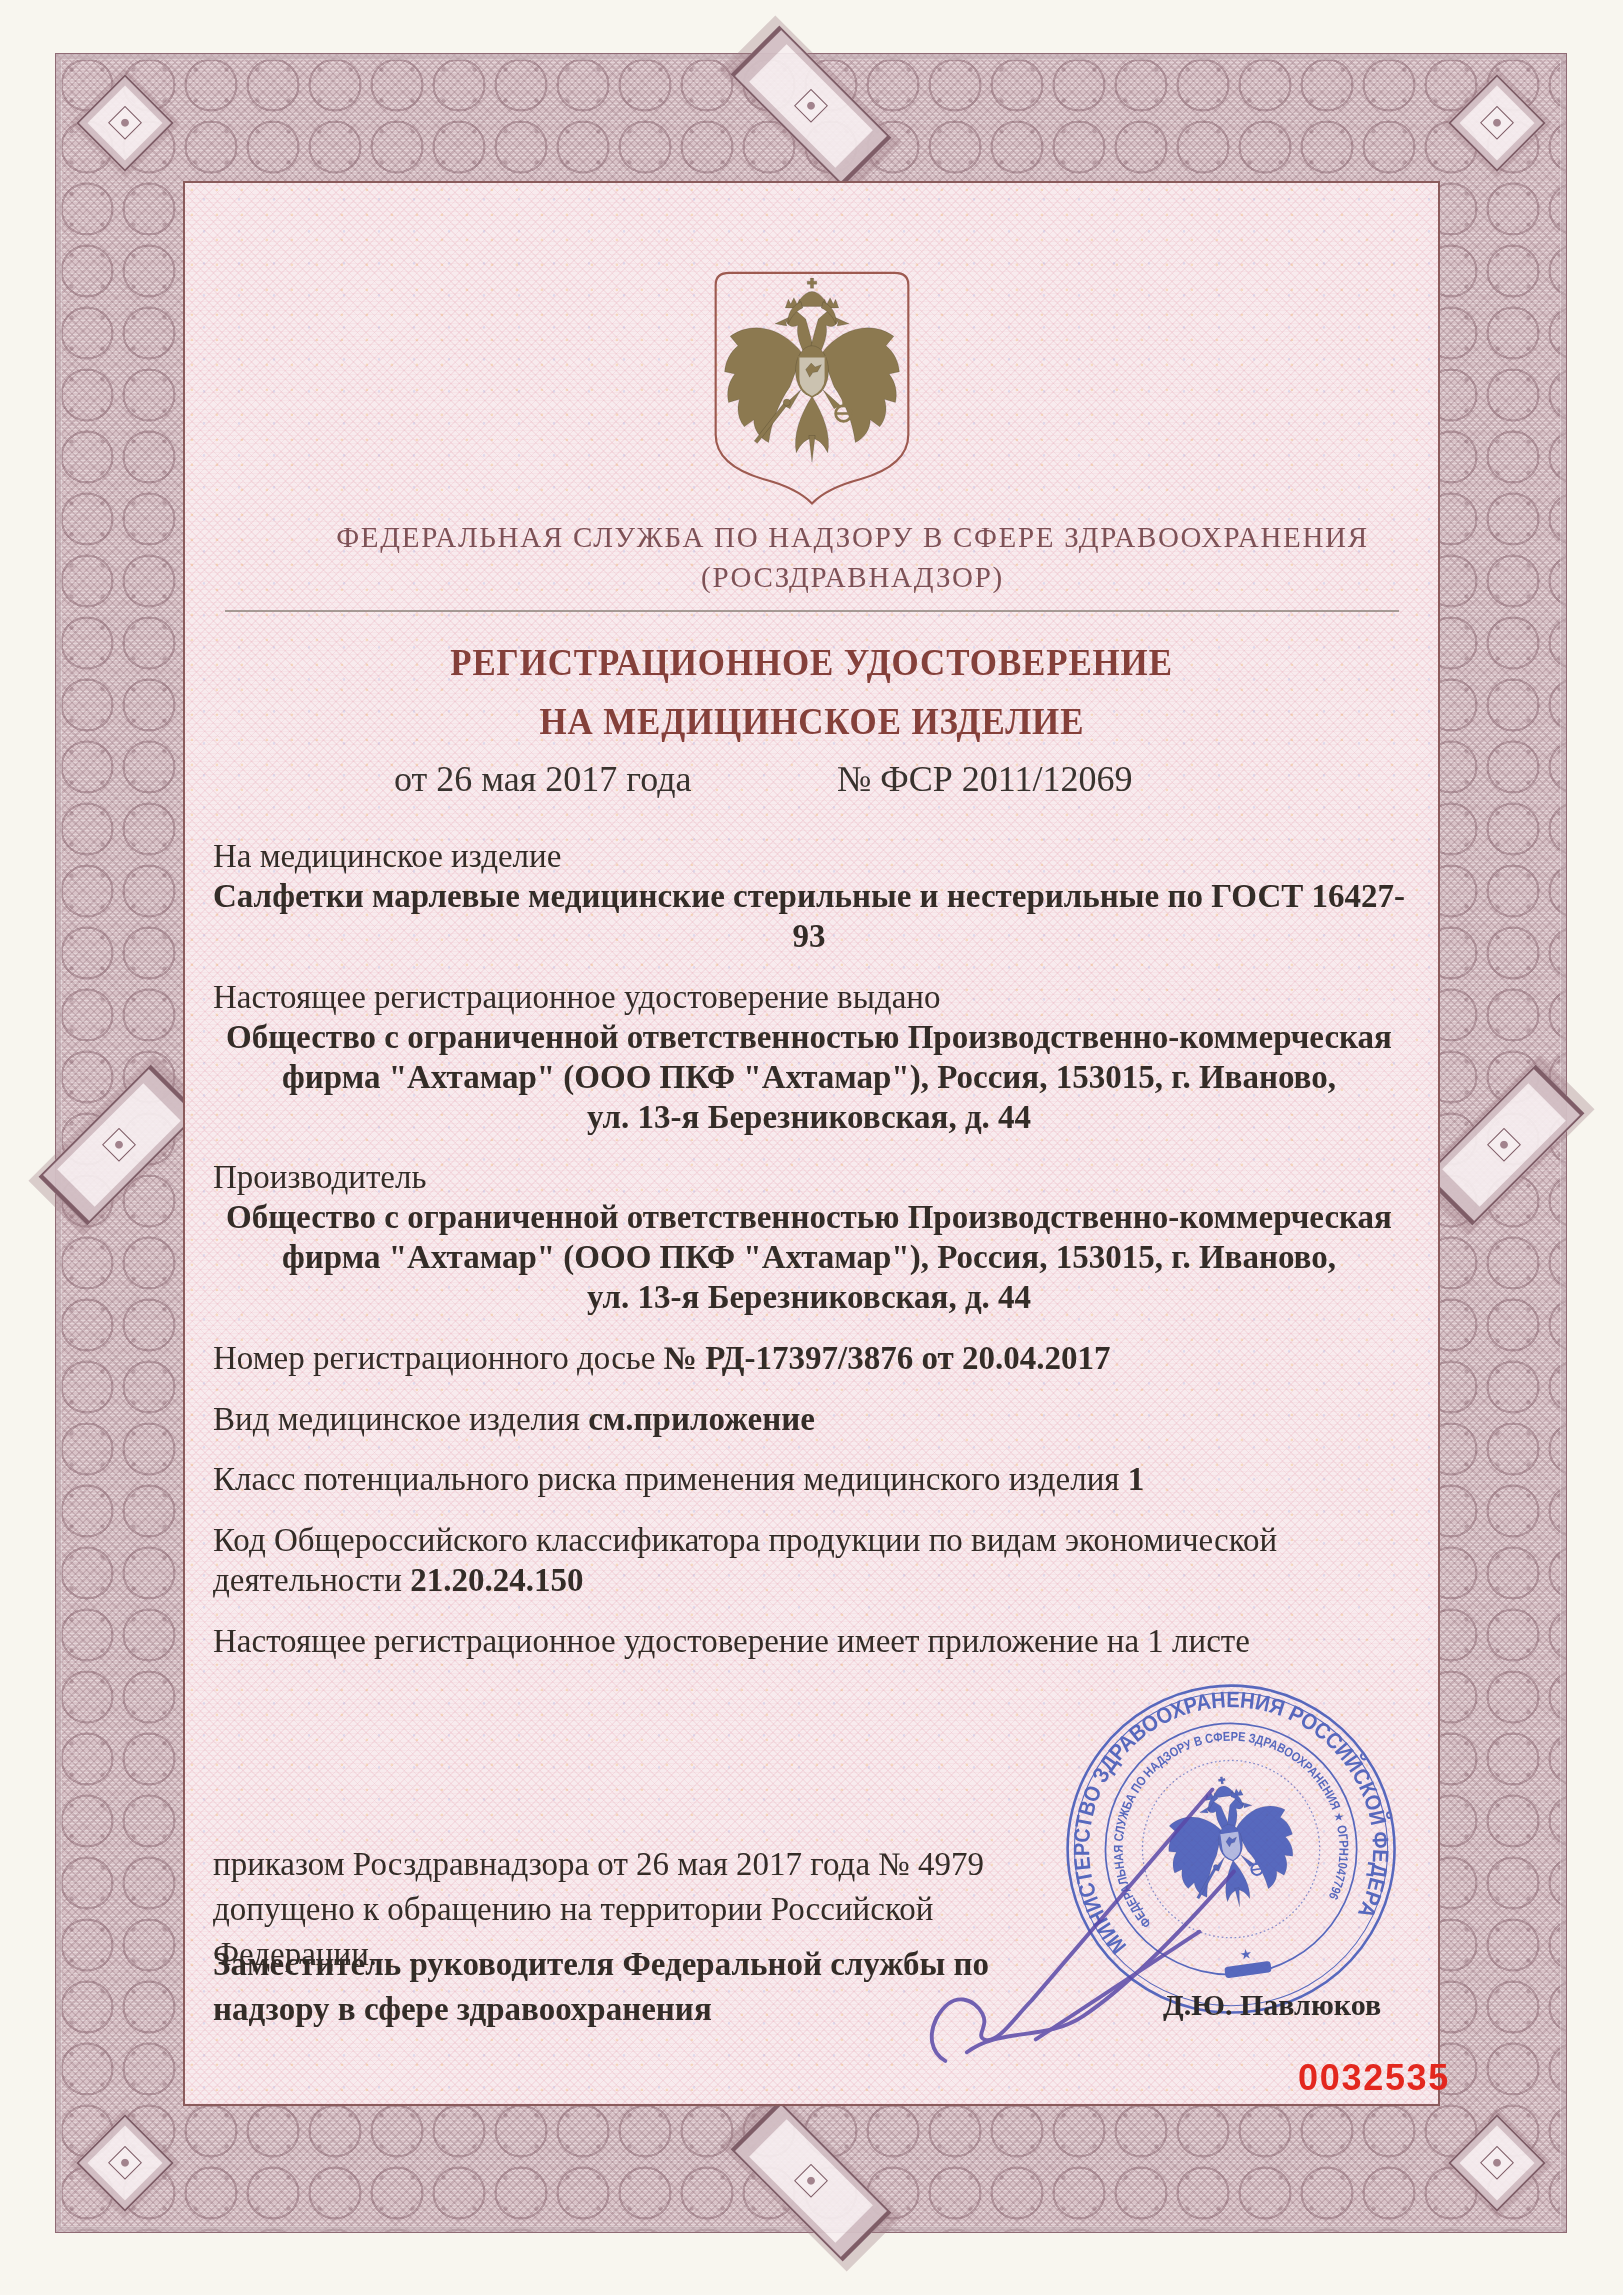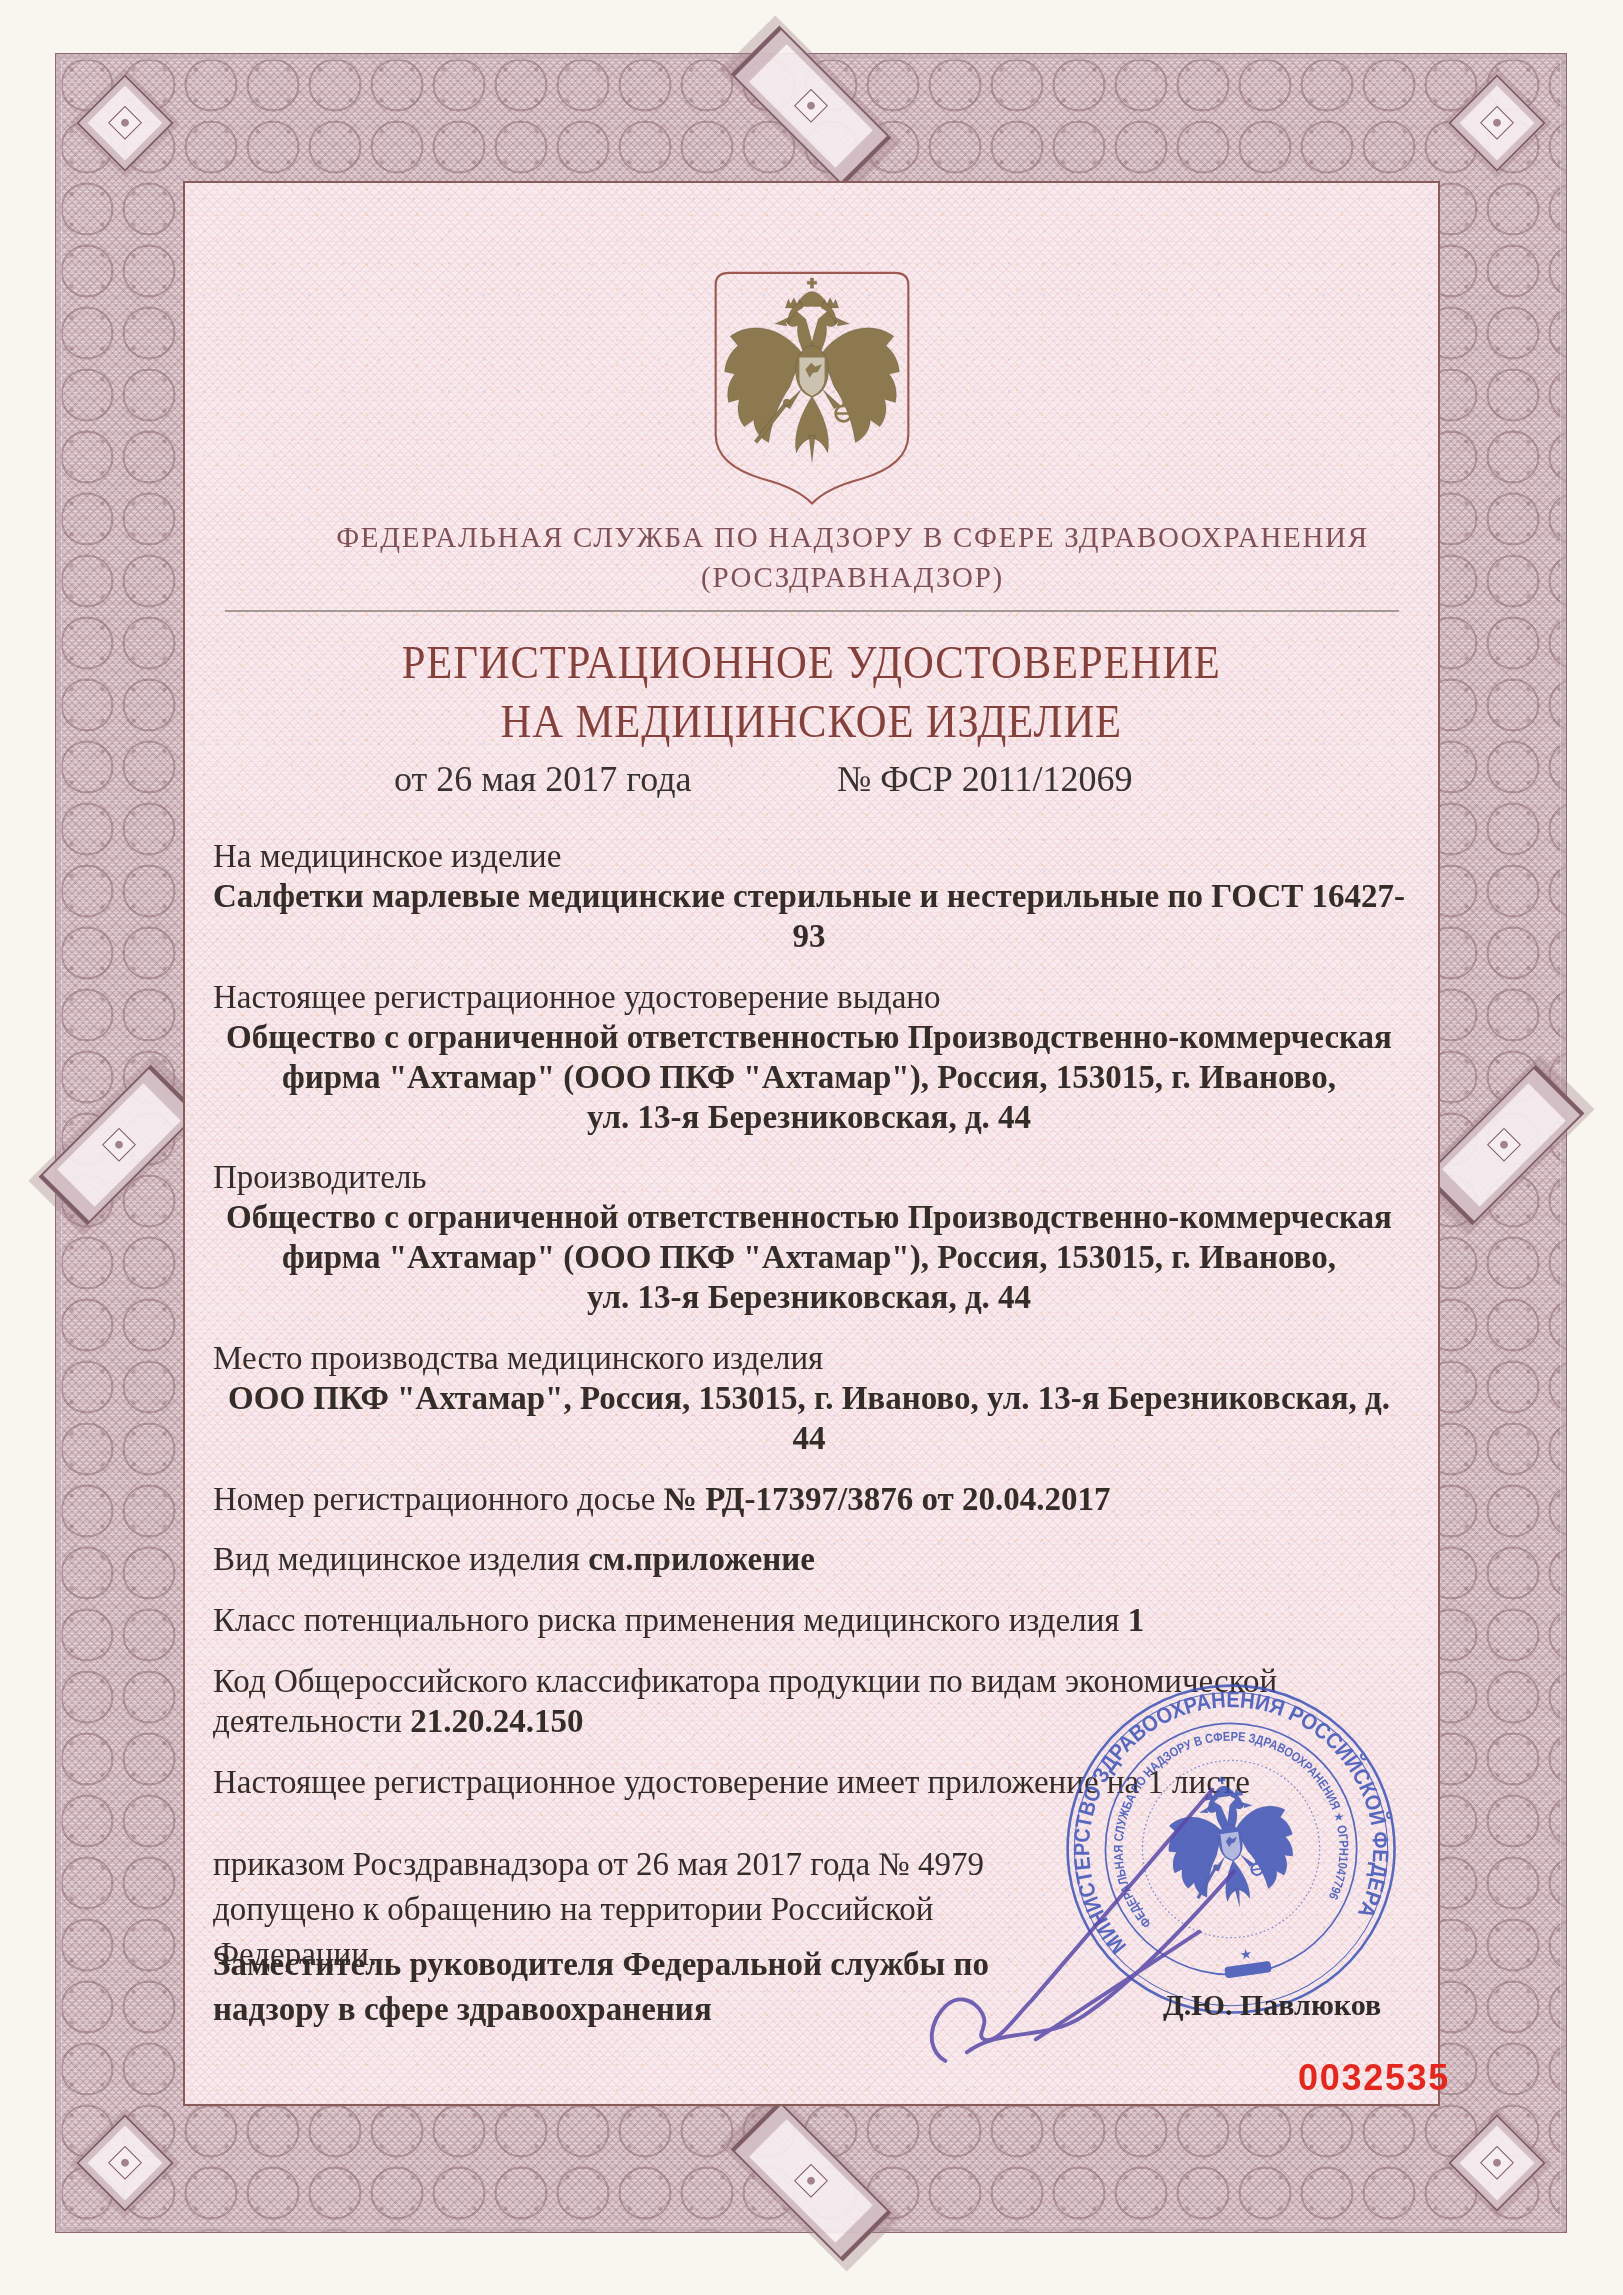--- a/index.html
+++ b/index.html
@@ -47,22 +47,22 @@
       repeating-linear-gradient(-45deg, rgba(221,130,150,.13) 0 1.3px, transparent 1.3px 6px),
       repeating-linear-gradient(0deg, rgba(228,150,165,.10) 0 0.9px, transparent 0.9px 4.3px);
     background-size:25px 25px,35px 32px,auto,auto,auto;
     border:2.6px double #8a5b5b;box-sizing:border-box;}
 
   .emblem{position:absolute;left:50%;top:83px;transform:translateX(-50%);width:210px;height:246px;color:#8c7950;}
   .agency{position:absolute;left:0;top:334px;width:100%;text-align:center;
     font-size:29px;line-height:40px;letter-spacing:1.7px;color:#7d5156;padding-left:41px;}
   .rule{position:absolute;left:50%;top:427px;transform:translateX(-50%);width:1174px;height:1.7px;
     background:#8b8078;opacity:.75;}
-  .title{position:absolute;left:0;top:450px;width:100%;text-align:center;font-weight:normal;
-    font-size:44px;line-height:59px;color:#84403a;letter-spacing:0.9px;}
+  .title{position:absolute;left:0;top:450px;width:100%;text-align:center;font-weight:bold;
+    font-size:36px;line-height:59px;color:#84403a;letter-spacing:0.9px;}
   .title .t{display:inline-block;transform:scale(.97,1.07);}
   .docmeta{position:absolute;left:0;top:575px;width:100%;height:45px;font-weight:normal;
     font-size:36px;color:#38322e;}
   .docmeta .date{position:absolute;left:209px;}
   .docmeta .number{position:absolute;left:652px;}
 
   .fields{position:absolute;left:28px;top:653px;width:1192px;font-size:33px;line-height:40px;color:#332c27;}
   .fields p{margin:0 0 20.7px 0;}
   .fields .line{display:block;}
   .b{font-weight:bold;text-align:center;}
@@ -159,24 +159,20 @@
         <span class="line b">фирма "Ахтамар" (ООО ПКФ "Ахтамар"), Россия, 153015, г. Иваново,</span>
         <span class="line b">ул. 13-я Березниковская, д. 44</span>
       </p>
       <p>
         <span class="line">Производитель</span>
         <span class="line b">Общество с ограниченной ответственностью Производственно-коммерческая</span>
         <span class="line b">фирма "Ахтамар" (ООО ПКФ "Ахтамар"), Россия, 153015, г. Иваново,</span>
         <span class="line b">ул. 13-я Березниковская, д. 44</span>
       </p>
       <p>
-        <span class="line">Место производства медицинского изделия</span>
-        <span class="line b">ООО ПКФ "Ахтамар", Россия, 153015, г. Иваново, ул. 13-я Березниковская, д. 44</span>
-      </p>
-      <p>
         <span>Номер регистрационного досье</span>
         <span class="b">№ РД-17397/3876 от 20.04.2017</span>
       </p>
       <p>
         <span>Вид медицинское изделия</span>
         <span class="b">см.приложение</span>
       </p>
       <p>
         <span>Класс потенциального риска применения медицинского изделия</span>
         <span class="b">1</span>

